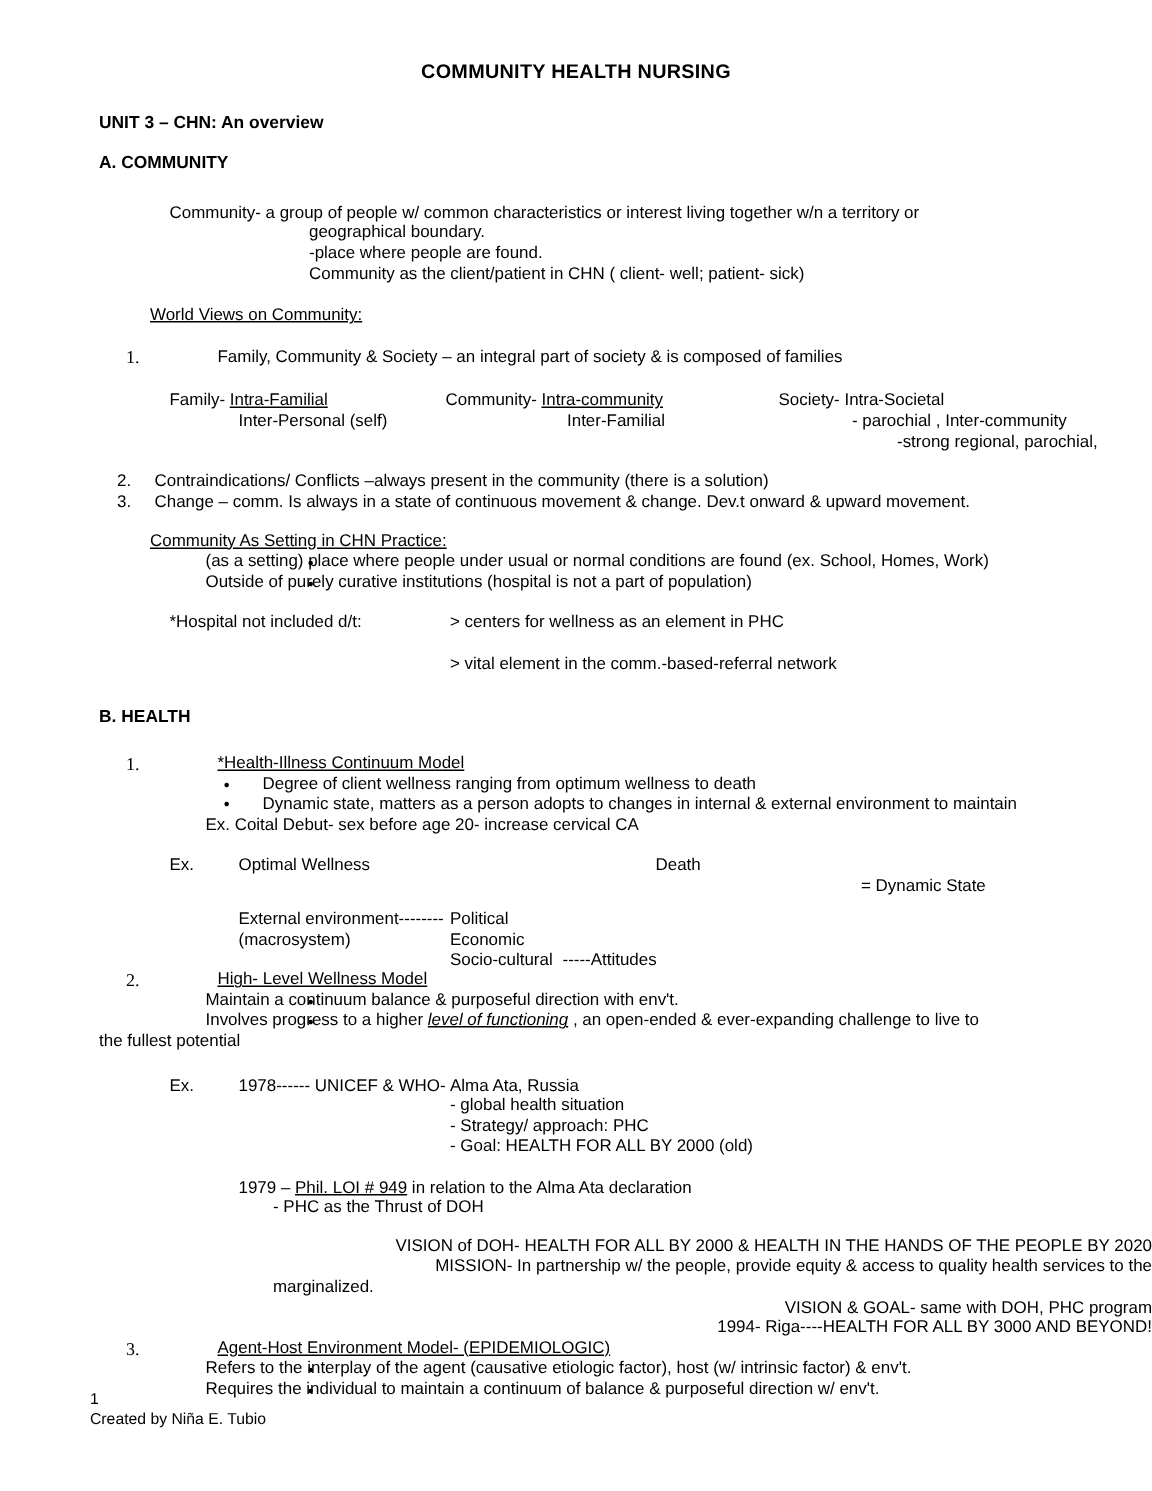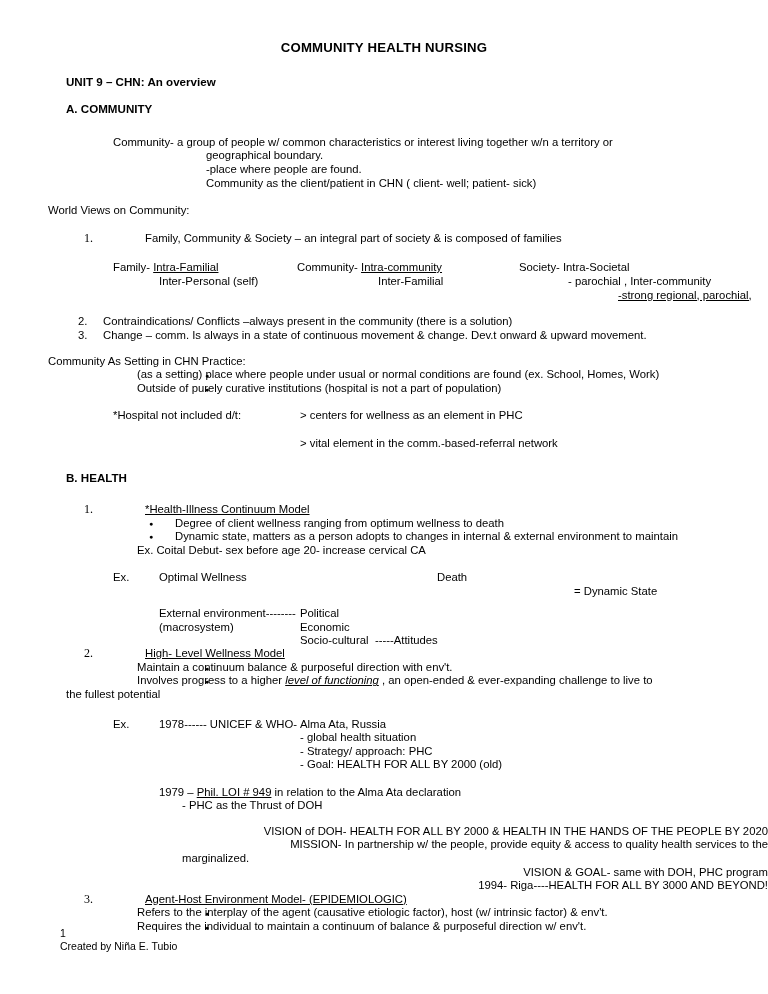--- a/index.html
+++ b/index.html
@@ -43,21 +43,22 @@
   .sp-14 { height: 14px; }
   .sp-16 { height: 16px; }
   .sp-18 { height: 18px; }
   .sp-20 { height: 20px; }
   .sp-8  { height: 8px; }
 
   .u { text-decoration: underline; }
   .iu { font-style: italic; text-decoration: underline; }
 
   .ul-head {
-    margin-left: 48px;
+    margin-left: 100px;
+    text-decoration: underline;
   }
   .para {
     margin-left: 113px;
   }
   .para-in {
     margin-left: 206px;
   }
   .para-ind {
     margin-left: 137px;
   }
@@ -112,21 +113,21 @@
     position: relative;
     height: 42px;
     margin-left: 0;
   }
   .c-a { position: absolute; left: 113px; top: 0; }
   .c-a2 { position: absolute; left: 159px; top: 13.6px; }
   .c-b { position: absolute; left: 297px; top: 0; }
   .c-b2 { position: absolute; left: 378px; top: 13.6px; }
   .c-c { position: absolute; left: 519px; top: 0; }
   .c-c2 { position: absolute; left: 568px; top: 13.6px; white-space: nowrap;}
-  .c-c3 { position: absolute; left: 618px; top: 27.2px; white-space: nowrap; text-decoration: underline;}
+  .c-c3 { position: absolute; left: 598px; top: 27.2px; white-space: nowrap;}
 
   .hosp {
     position: relative;
     height: 42px;
   }
   .hosp-l { position: absolute; left: 113px; top: 0; }
   .hosp-r { position: absolute; left: 300px; top: 0; }
   .hosp-r2 { position: absolute; left: 300px; top: 13.6px; }
   .hosp-r3 { position: absolute; left: 300px; top: 27.2px; }
 
@@ -173,21 +174,21 @@
 </style>
 </head>
 <body>
 
 <div class="page">
   <div class="doc">
 
     <div class="title">COMMUNITY HEALTH NURSING</div>
 
     <div class="sp-20"></div>
-    <div class="hdr">UNIT 9 – CHN: An overview</div>
+    <div class="hdr">UNIT 3 – CHN: An overview</div>
 
     <div class="sp-14"></div>
     <div class="hdr">A. COMMUNITY</div>
 
     <div class="sp-20"></div>
     <div class="para">Community- a group of people w/ common characteristics or interest living together w/n a territory or</div>
     <div class="para-in">geographical boundary.</div>
     <div class="para-in">-place where people are found.</div>
     <div class="para-in">Community as the client/patient in CHN ( client- well; patient- sick)</div>
 

